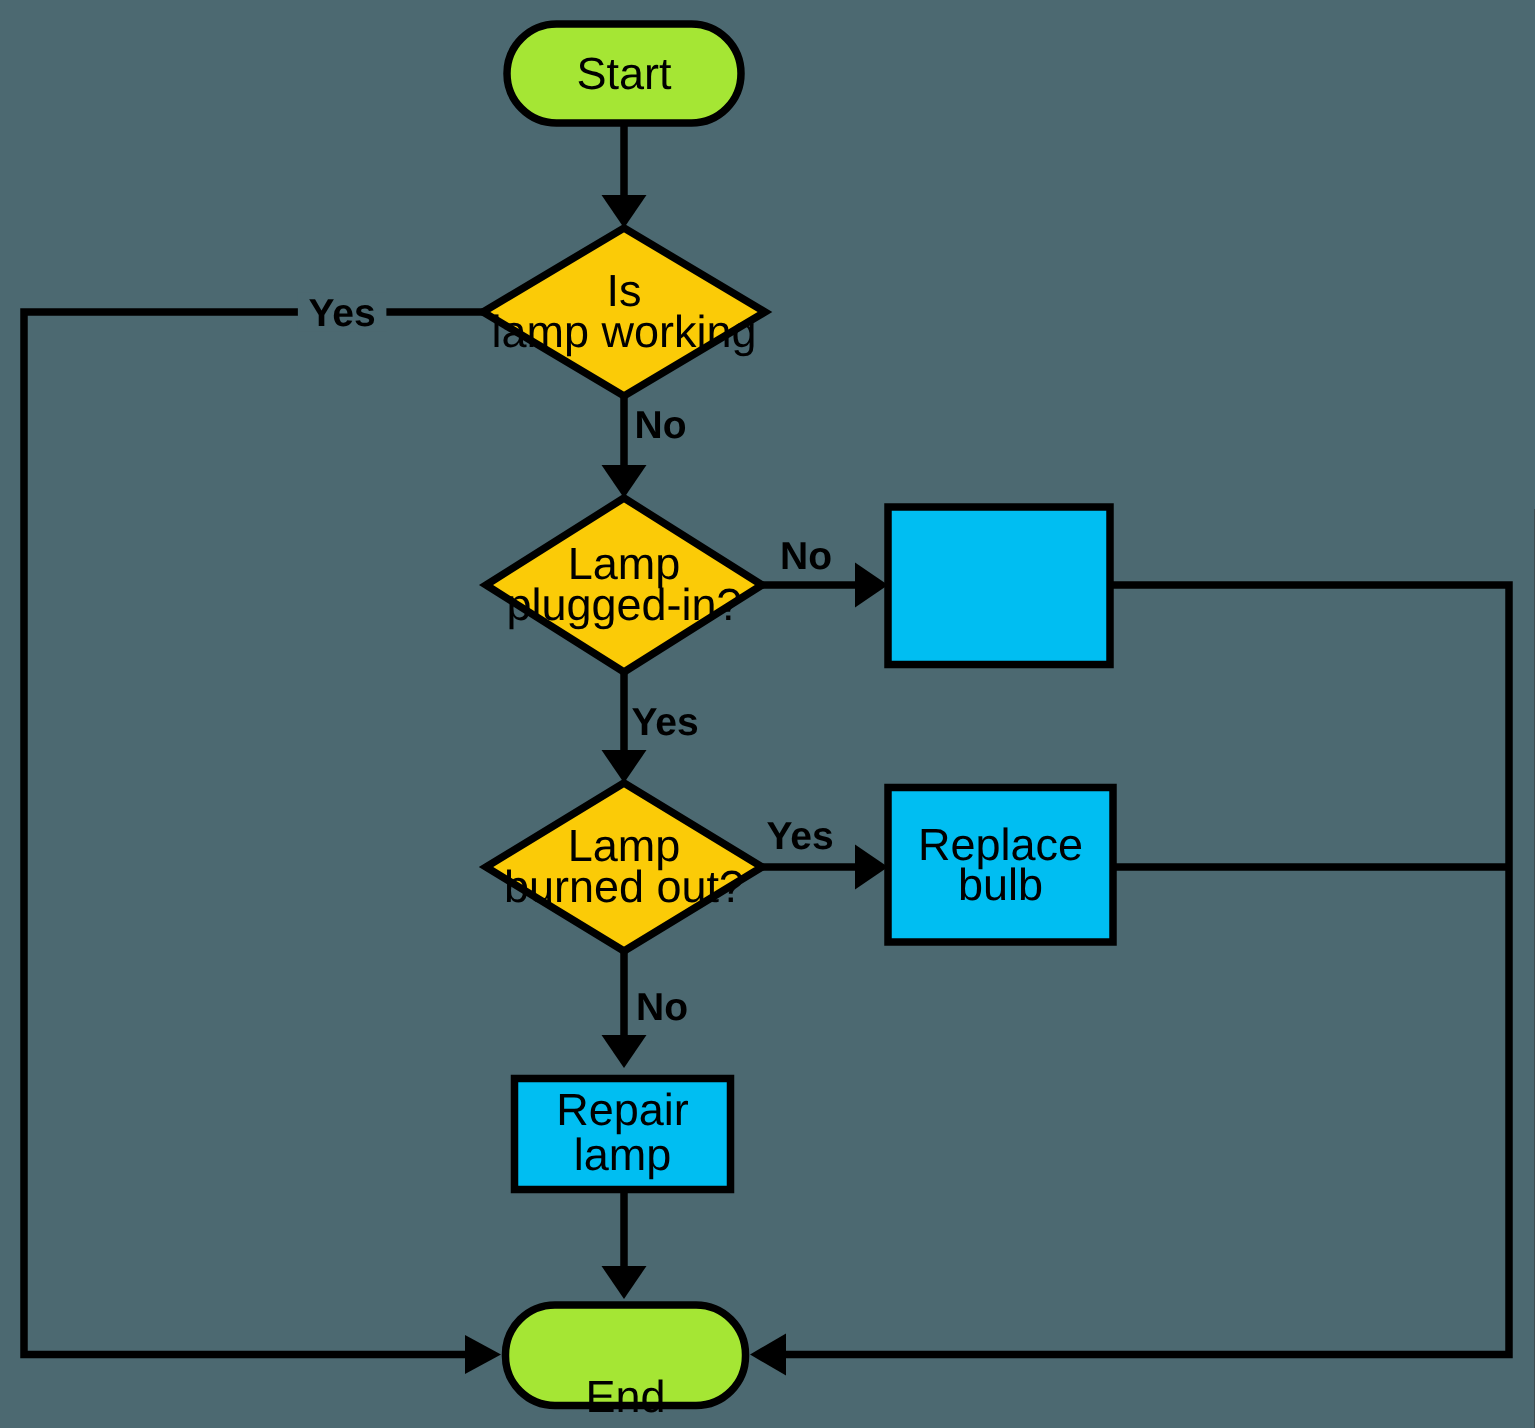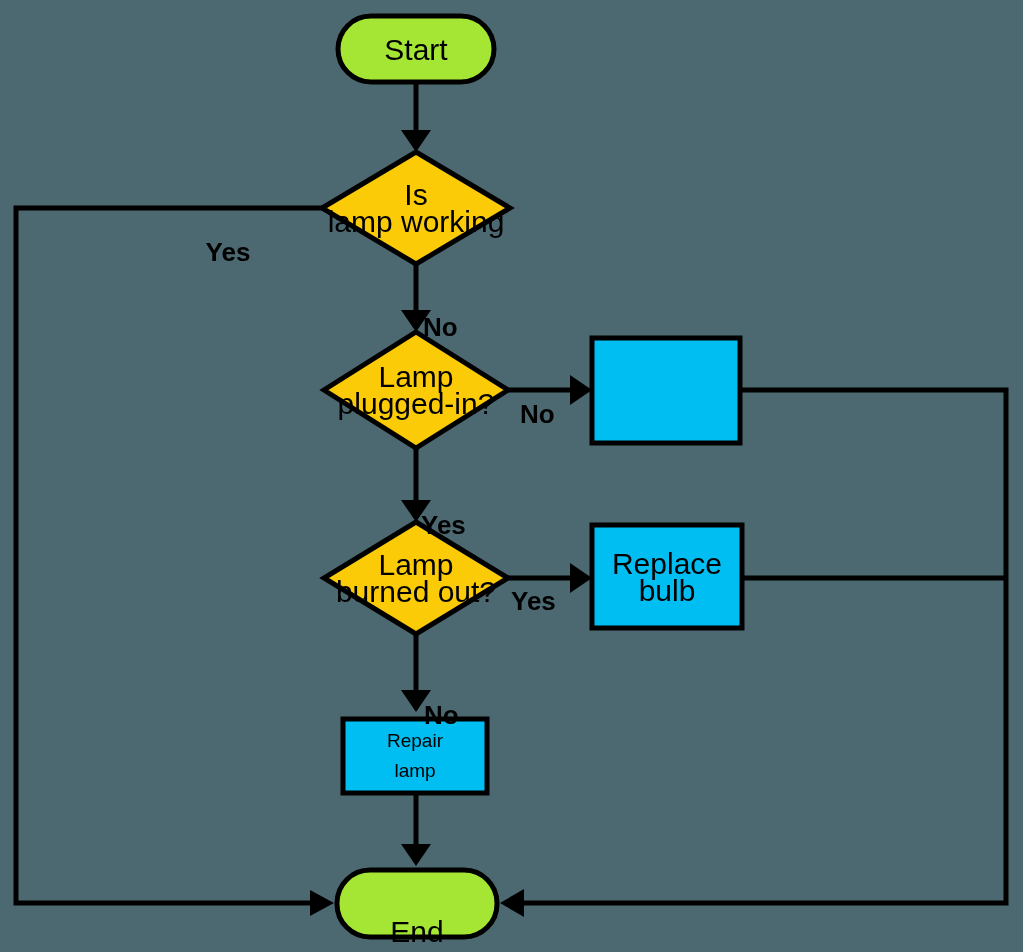--- a/index.html
+++ b/index.html
@@ -22,31 +22,30 @@
     display: flex;
     flex-direction: column;
     align-items: center;
     justify-content: center;
     text-align: center;
     color: #000;
     font-size: 30px;
     line-height: 27px;
     pointer-events: none;
   }
-  .node-label--lg { font-size: 19px; line-height: 30px; }
+  .node-label--lg { font-size: 30px; line-height: 30px; }
 
   .edge-label {
     position: absolute;
     z-index: 3;
     color: #000;
     font-weight: 700;
     font-size: 26px;
     line-height: 26px;
     white-space: nowrap;
-    margin-top: 44px;
   }
   .edge-label--on-line {
     background: #4C6971;
     padding: 0 7px;
     transform: translate(-50%, -50%);
   }
 </style>
 </head>
 <body>
 

